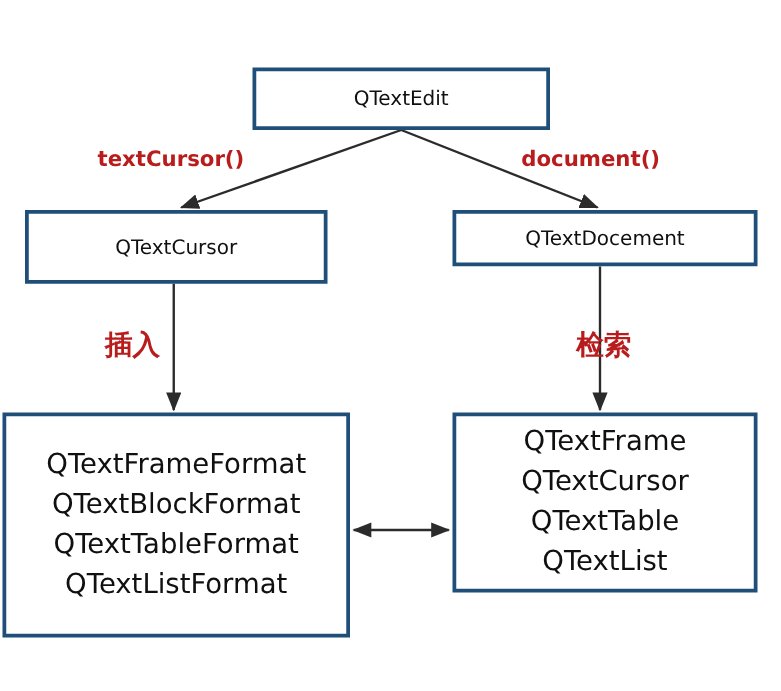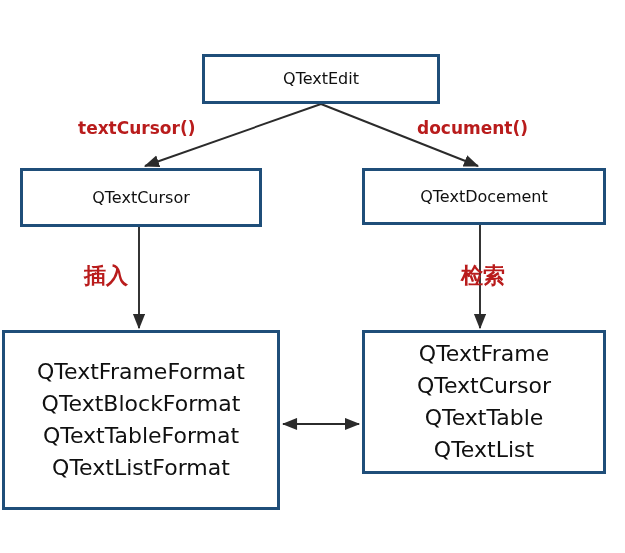--- a/index.html
+++ b/index.html
@@ -59,21 +59,21 @@
     font-size: 22px;
     font-weight: 400;
     color: #101010;
     line-height: 1.45;
     white-space: nowrap;
   }
 
   
   #node-qtextedit      { left: 202px; top: 54px;  width: 238px; height: 50px; }
   #node-qtextcursor    { left: 20px;  top: 168px; width: 242px; height: 59px; }
-  #node-qtextdocement  { left: 362px; top: 168px; width: 244px; height: 57px; }
+  #node-qtextdocement  { left: 362px; top: 168px; width: 244px; height: 45px; }
   #node-formats        { left: 2px;   top: 330px; width: 278px; height: 180px; }
   #node-objects        { left: 362px; top: 330px; width: 244px; height: 144px; }
 
   .edge-label {
     position: absolute;
     font-family: "DejaVu Sans", "Liberation Sans", sans-serif;
     font-size: 17px;
     font-weight: bold;
     color: #b91c1c;
     white-space: nowrap;

